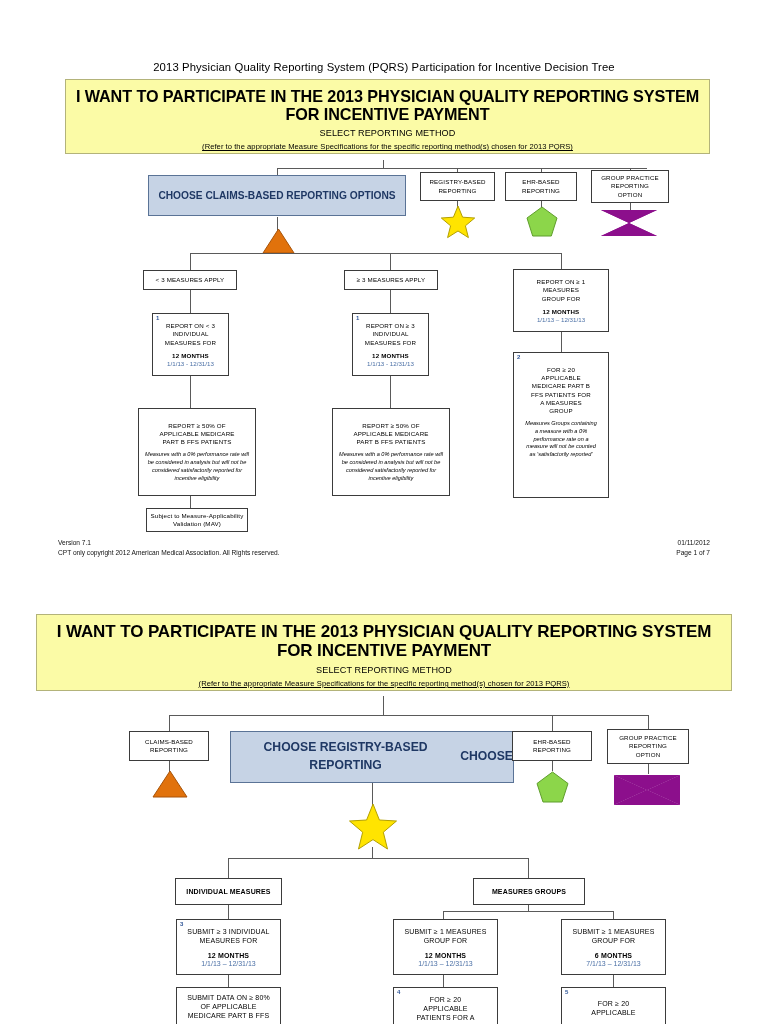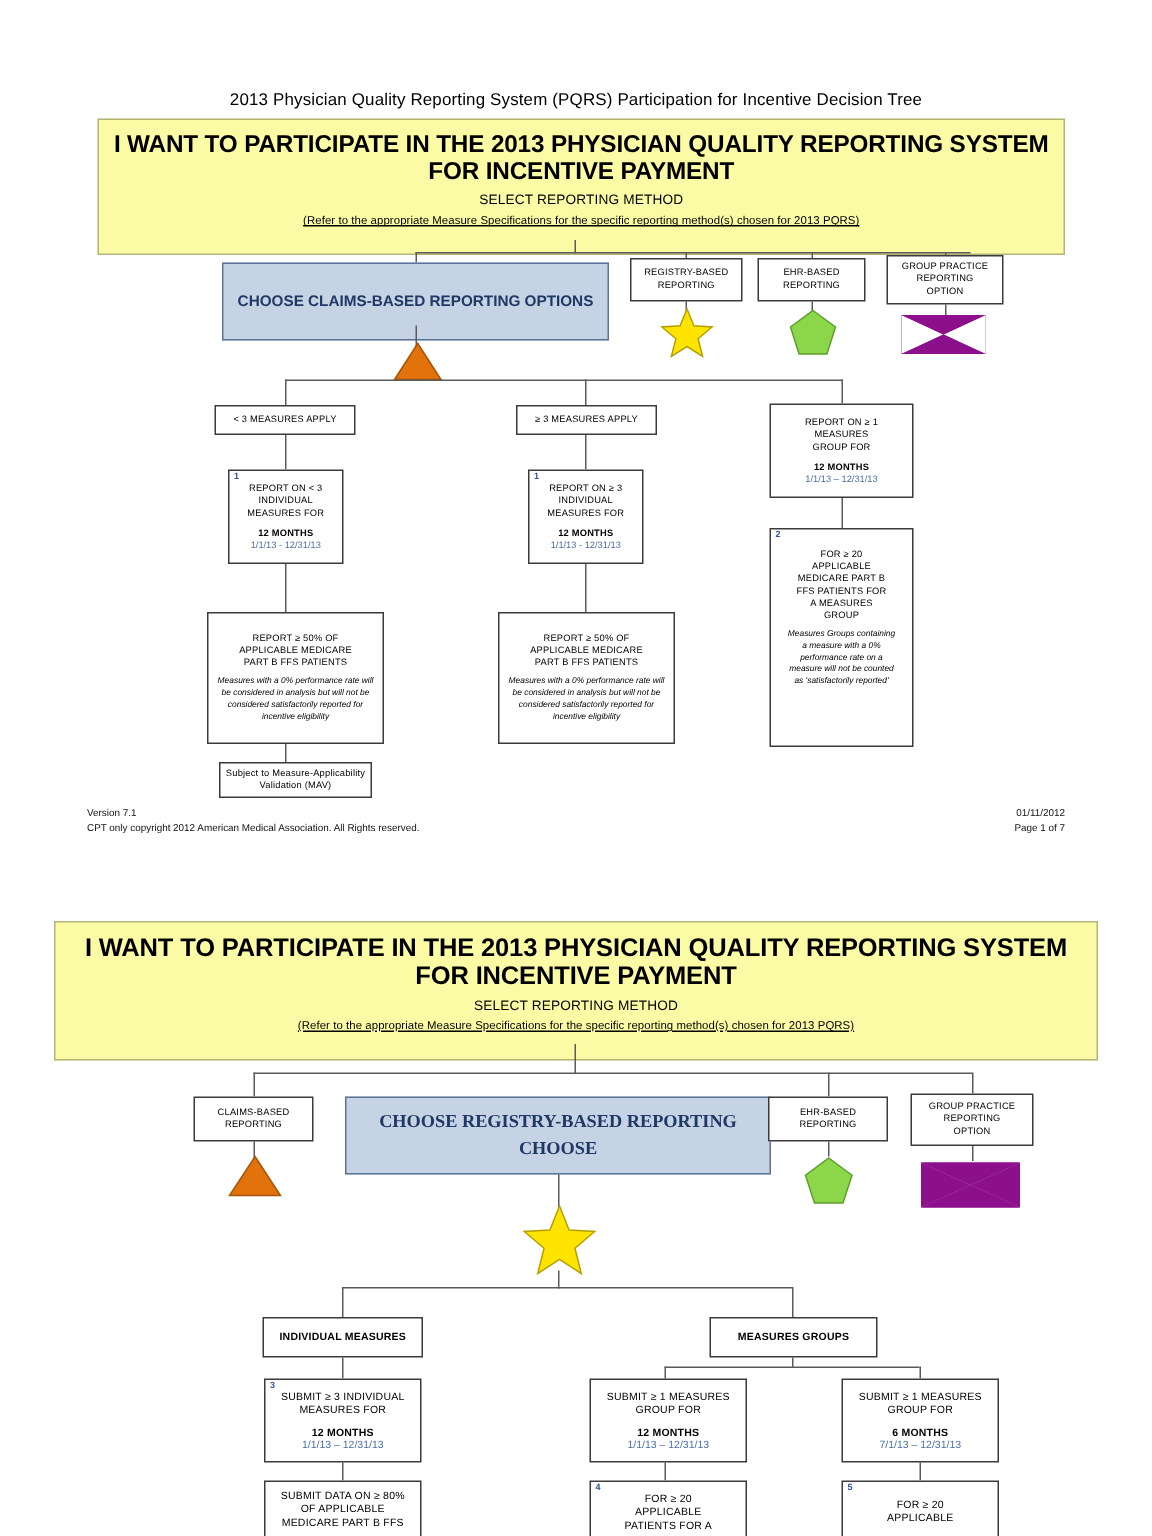--- a/index.html
+++ b/index.html
@@ -25,21 +25,21 @@
     position:absolute; left:0; top:61px; width:768px;
     text-align:center; font-size:11.3px; color:#000; letter-spacing:0.1px;
   }
 
   
   .banner {
     position:absolute;
     background:#fbfba6;
     border:1px solid #b3b37a;
     text-align:center;
-    padding:7px 6px 18px 6px;
+    padding:7px 6px 2px 6px;
   }
   .banner .b-l1 { font-size:16.2px; font-weight:bold; line-height:1.12; letter-spacing:-0.1px; }
   .banner .b-l2 { font-size:9.1px; margin-top:5px; letter-spacing:0.1px; }
   .banner .b-l3 { font-size:7.6px; margin-top:4px; letter-spacing:0.05px;text-decoration:underline; }
 
   
   .box {
     position:absolute;
     background:#ffffff;
     border:1px solid #3b3b3b;
@@ -95,21 +95,21 @@
     <div class="b-l3">(Refer to the appropriate Measure Specifications for the specific reporting method(s) chosen for 2013 PQRS)</div>
   </div>
 
   <div class="ln lnv" style="left:383px; top:160px; height:9px;"></div>
   <div class="ln lnh" style="left:277px; top:168px; width:370px;"></div>
   <div class="ln lnv" style="left:277px; top:168px; height:7px;"></div>
   <div class="ln lnv" style="left:457px; top:168px; height:7px;"></div>
   <div class="ln lnv" style="left:541px; top:168px; height:7px;"></div>
   <div class="ln lnv" style="left:630px; top:168px; height:7px;"></div>
 
-  <div class="choose" style="left:148px; top:175px; width:258px; height:52px; font-size:10.2px;">
+  <div class="choose" style="left:148px; top:175px; width:258px; height:41px; font-size:10.2px;">
     <span>CHOOSE CLAIMS-BASED REPORTING OPTIONS</span>
   </div>
 
   <div class="box" style="left:420px; top:172px; width:75px; height:29px;">
     <div class="t">REGISTRY-BASED</div>
     <div class="t">REPORTING</div>
   </div>
   <div class="box" style="left:505px; top:172px; width:72px; height:29px;">
     <div class="t">EHR-BASED</div>
     <div class="t">REPORTING</div>
@@ -251,21 +251,21 @@
   <div class="ln lnh" style="left:169px; top:115px; width:479px;"></div>
   <div class="ln lnv" style="left:169px; top:115px; height:16px;"></div>
   <div class="ln lnv" style="left:552px; top:115px; height:16px;"></div>
   <div class="ln lnv" style="left:648px; top:115px; height:14px;"></div>
 
   <div class="box" style="left:129px; top:131px; width:80px; height:30px;">
     <div class="t">CLAIMS-BASED</div>
     <div class="t">REPORTING</div>
   </div>
 
-  <div class="choose" style="left:230px; top:131px; width:284px; height:52px; font-size:12.2px; flex-direction:column; line-height:1.45;font-family:Liberation Serif, serif;">
+  <div class="choose" style="left:230px; top:131px; width:284px; height:52px; font-size:12.2px; flex-direction:row; line-height:1.45;">
     <span>CHOOSE REGISTRY-BASED REPORTING</span>
     <span>CHOOSE</span>
   </div>
 
   <div class="box" style="left:512px; top:131px; width:80px; height:30px;">
     <div class="t">EHR-BASED</div>
     <div class="t">REPORTING</div>
   </div>
 
   <div class="box" style="left:607px; top:129px; width:82px; height:35px;">

